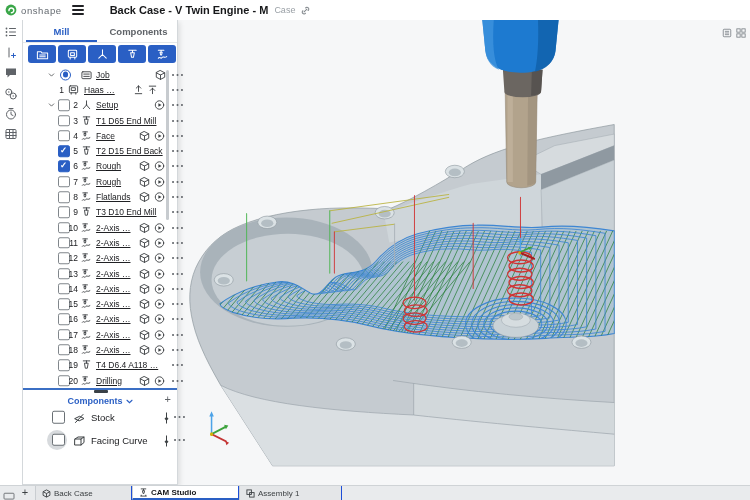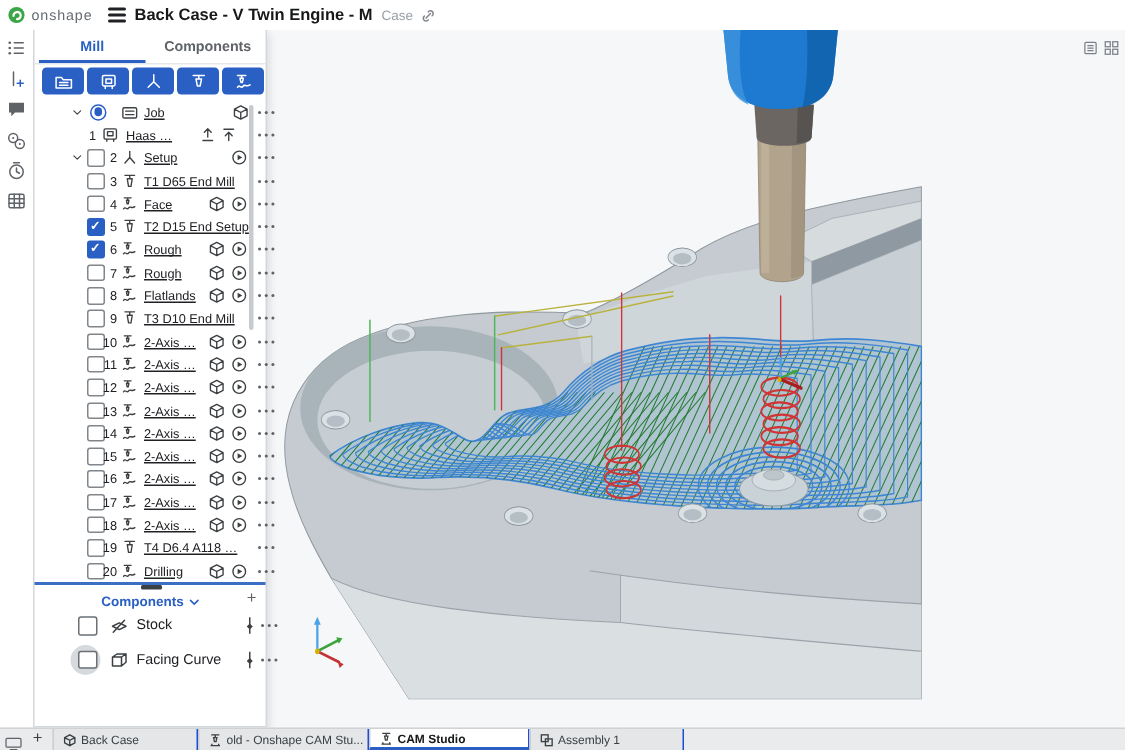--- a/index.html
+++ b/index.html
@@ -6,21 +6,21 @@
   body{width:750px;height:500px;overflow:hidden;background:#fff;
        font-family:"Liberation Sans",sans-serif;position:relative;
        -webkit-font-smoothing:antialiased;}
   
   .topbar{position:absolute;left:0;top:0;width:750px;height:20px;background:#fff;
           display:flex;align-items:center;z-index:30;}
   .logo-mark{width:12px;height:12px;margin-left:5px;}
   .logo-text{font-size:9.5px;color:#646a70;letter-spacing:.6px;margin-left:4px;}
   .hamburger{margin-left:10px;width:12px;height:10px;display:flex;flex-direction:column;justify-content:space-between;}
   .hamburger i{display:block;height:1.6px;background:#202124;border-radius:1px;}
-  .doc-title{font-size:11px;font-weight:bold;color:#17181a;margin-left:6px;white-space:nowrap;}
+  .doc-title{font-size:11px;font-weight:bold;color:#17181a;margin-left:26px;white-space:nowrap;}
   .branch{font-size:9px;color:#9aa0a6;margin-left:6px;}
   .link-ic{margin-left:5px;}
   
   .rail{position:absolute;left:0;top:20px;width:22px;height:465px;background:#fff;z-index:25;}
   .rail .ric{position:absolute;left:4px;width:14px;height:14px;}
   .rail svg{stroke:#5f6368;fill:none;stroke-width:1;stroke-linecap:round;stroke-linejoin:round;width:100%;height:100%;}
   
   .panel{position:absolute;left:22px;top:20px;width:156px;height:465px;background:#fff;
          border:1px solid #d4d8db;border-top:none;box-sizing:border-box;
          box-shadow:2px 2px 5px rgba(0,0,0,.10);z-index:20;}
@@ -346,21 +346,21 @@
 
     <span class="cbx checked"></span>
     <span class="num">5</span>
 
     <span class="ticon i-tool">
           <svg viewBox="0 0 12 12">
             <path d="M2.5,1.5 h7 M6,1.5 v2.5 M4.2,4 h3.6 l-0.9,5.5 h-1.8 z"></path>
           </svg>
         </span>
 
-    <span class="rlabel">T2 D15 End Setup</span>
+    <span class="rlabel">T2 D15 End Back</span>
 
     <span class="dots">
           <svg viewBox="0 0 14 4">
             <circle cx="2.2" cy="2" r="1.1" fill="#5f6368"></circle>
             <circle cx="7" cy="2" r="1.1" fill="#5f6368"></circle>
             <circle cx="11.8" cy="2" r="1.1" fill="#5f6368"></circle>
           </svg>
         </span>
   </div>
       <div class="trow type-op">
@@ -1153,28 +1153,20 @@
       </svg></span>
   <span class="bplus">+</span>
   <div class="btabs">
       <div class="btab" style="width: 97px;">
     <span class="bticon i-part-studio"><svg viewBox="0 0 10 10">
             <path d="M5,1 L8.8,3 V7 L5,9 L1.2,7 V3 Z M1.2,3 L5,5 L8.8,3 M5,5 V9"></path>
           </svg></span>
 
     <span class="btlabel">Back Case</span>
   </div>
-      <div class="btab" style="width: 114px;">
-
-    <span class="bticon i-cam"><svg viewBox="0 0 10 10">
-            <path d="M2,1 h6 M5,1 v2 M3.8,3 h2.4 l-0.6,3 h-1.2 z M1.5,9 h7 M2.5,7.5 v1.5 M7.5,7.5 v1.5"></path>
-          </svg></span>
-
-    <span class="btlabel">old - Onshape CAM Stu...</span>
-  </div>
       <div class="btab active" style="width: 107px;">
 
     <span class="bticon i-cam"><svg viewBox="0 0 10 10">
             <path d="M2,1 h6 M5,1 v2 M3.8,3 h2.4 l-0.6,3 h-1.2 z M1.5,9 h7 M2.5,7.5 v1.5 M7.5,7.5 v1.5"></path>
           </svg></span>
 
     <span class="btlabel">CAM Studio</span>
   </div>
       <div class="btab" style="width: 103px;">
 

